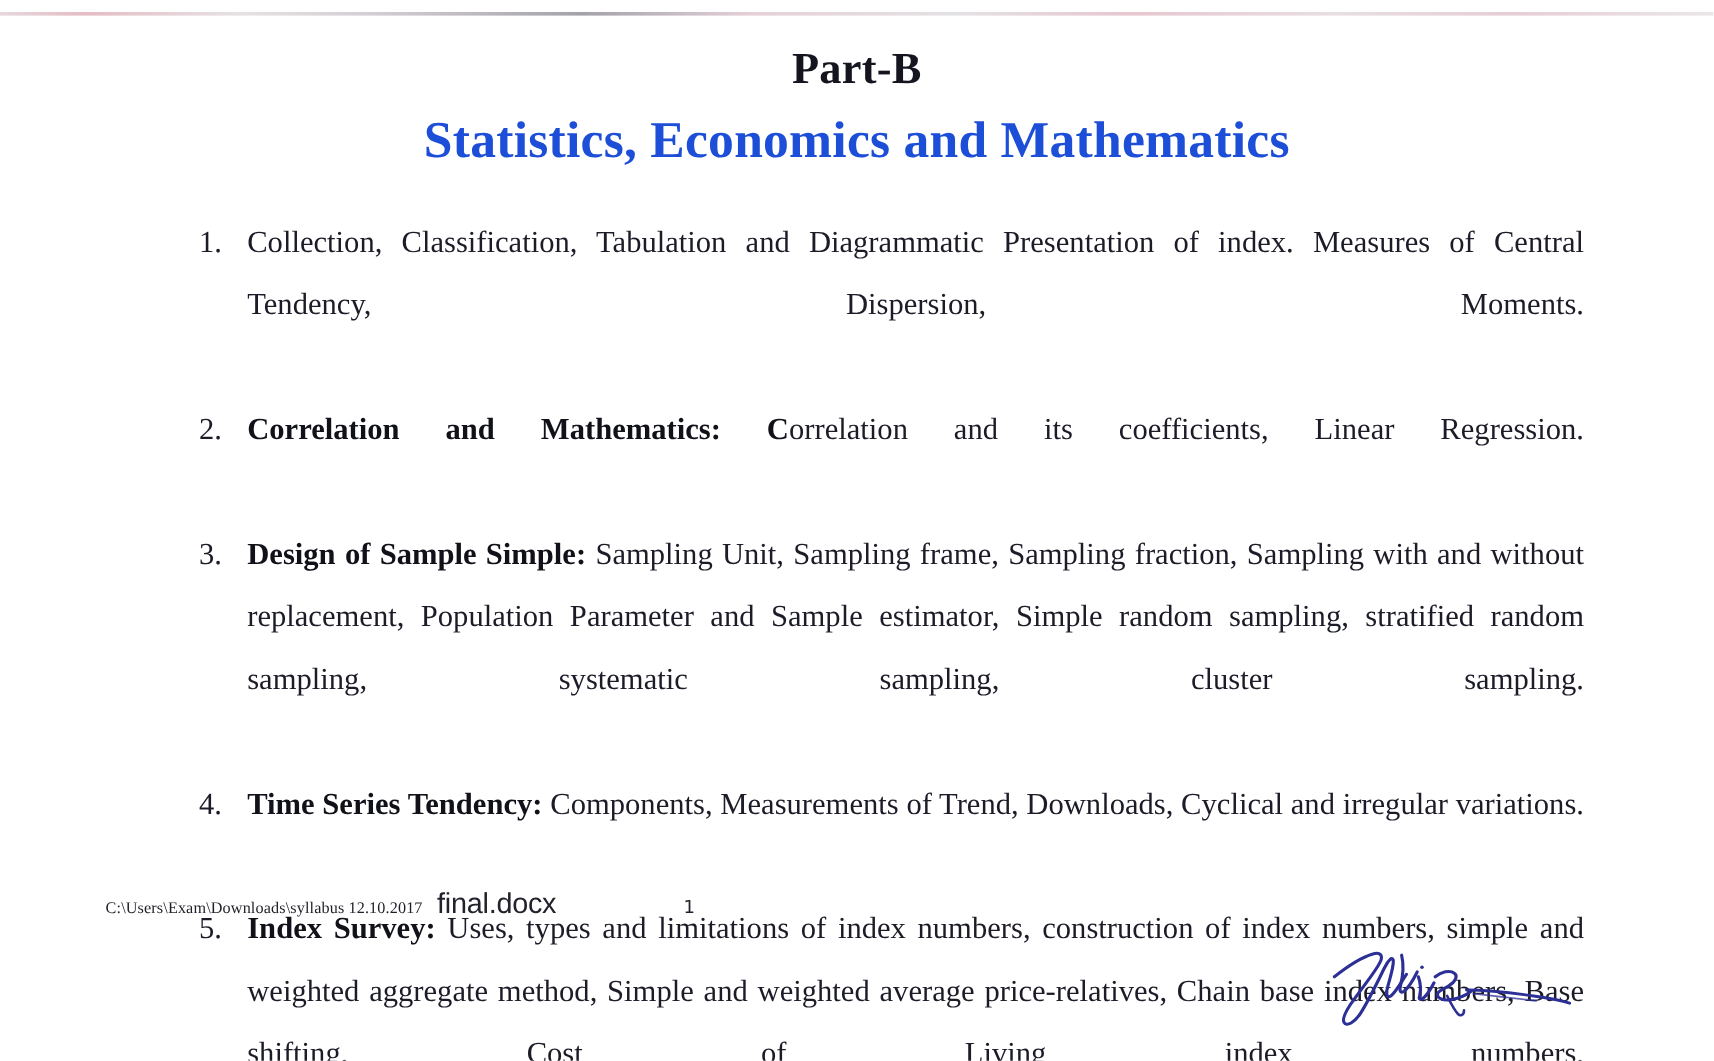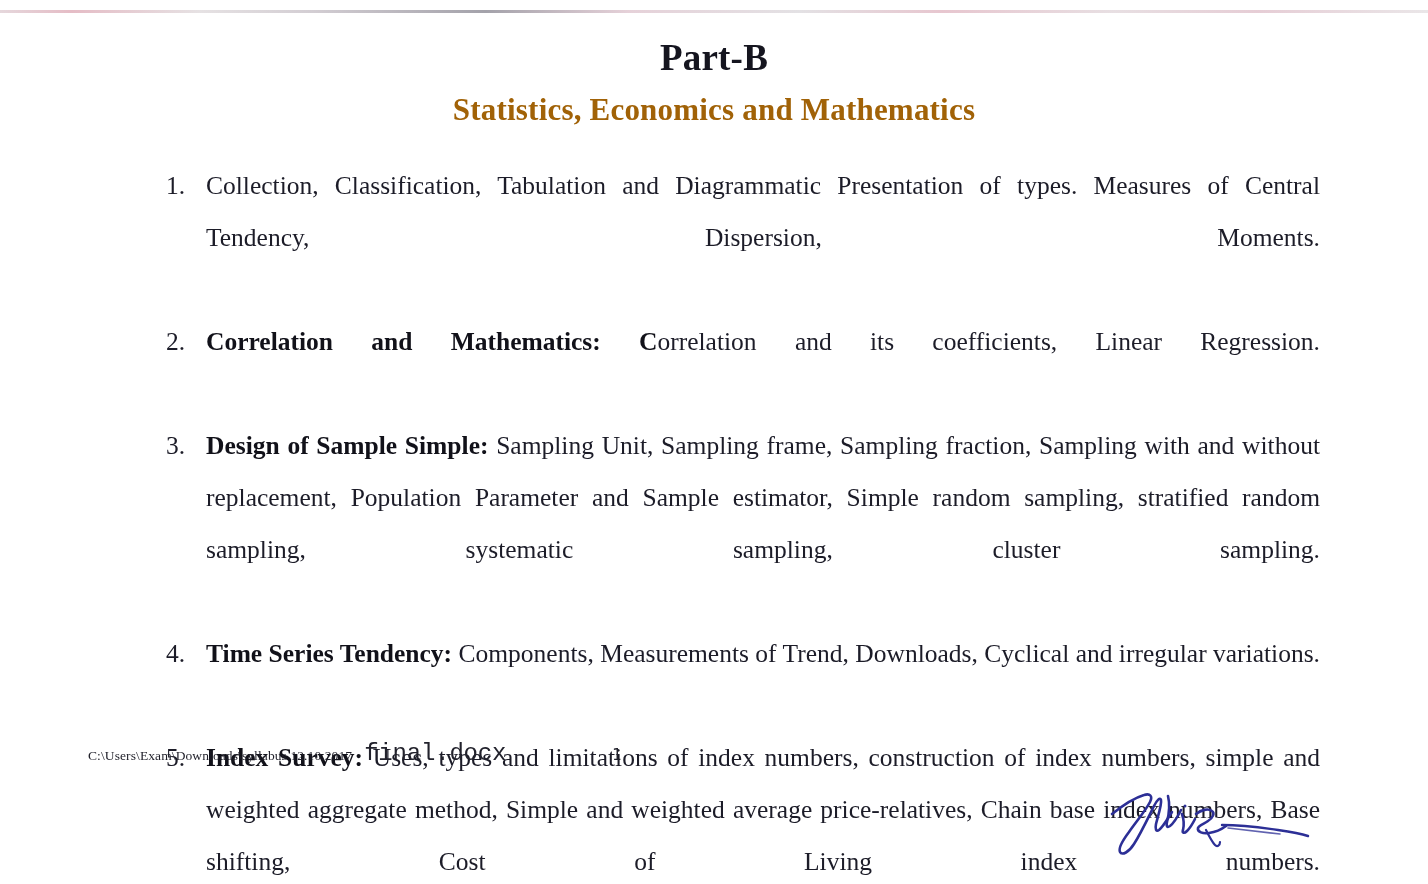--- a/index.html
+++ b/index.html
@@ -51,25 +51,25 @@
   }
   .title-main {
     font-weight: bold;
     font-size: 37px;
     letter-spacing: 0.2px;
     line-height: 1.18;
     color: #15151f;
   }
   .title-sub {
     font-weight: bold;
-    font-size: 31px;
+    font-size: 43px;
     letter-spacing: 0.2px;
     line-height: 1.3;
     margin-top: 10px;
-    color: #a16207;
+    color: #1d4ed8;
   }
 
   .list {
     margin: 0;
     padding: 0;
     list-style: none;
     margin-top: 30px;
   }
   .item {
     position: relative;
@@ -111,21 +111,21 @@
     align-items: baseline;
     white-space: pre;
   }
   .footer-path {
     font-family: Liberation Serif, serif;
     font-size: 13.5px;
     letter-spacing: 0.1px;
     color: #1e1e28;
   }
   .footer-file {
-    font-family: Liberation Mono, monospace;
+    font-family: Liberation Sans, sans-serif;
     font-size: 24px;
     color: #22222c;
     margin-left: 12px;
     letter-spacing: -0.2px;
   }
   .footer-page {
     font-family: "DejaVu Sans", "Liberation Sans", sans-serif;
     font-size: 15px;
     color: #22222c;
     margin-left: 106px;
@@ -152,21 +152,21 @@
   <div class="scan-line"></div>
 
   <div class="headings">
     <div class="title-main">Part-B</div>
     <div class="title-sub">Statistics, Economics and Mathematics</div>
   </div>
 
   <div class="list">
 
     <div class="item">
-      <span class="marker">1.</span><b></b><span>Collection, Classification, Tabulation and Diagrammatic Presentation of types. Measures of Central Tendency, Dispersion, Moments.</span>
+      <span class="marker">1.</span><b></b><span>Collection, Classification, Tabulation and Diagrammatic Presentation of index. Measures of Central Tendency, Dispersion, Moments.</span>
     </div>
 
     <div class="item">
       <span class="marker">2.</span><b>Correlation and Mathematics: C</b><span>orrelation and its coefficients, Linear Regression.</span>
     </div>
 
     <div class="item">
       <span class="marker">3.</span><b>Design of Sample Simple:</b><span> Sampling Unit, Sampling frame, Sampling fraction, Sampling with and without replacement, Population Parameter and Sample estimator,   Simple random sampling, stratified random sampling, systematic sampling, cluster sampling.</span>
     </div>
 

